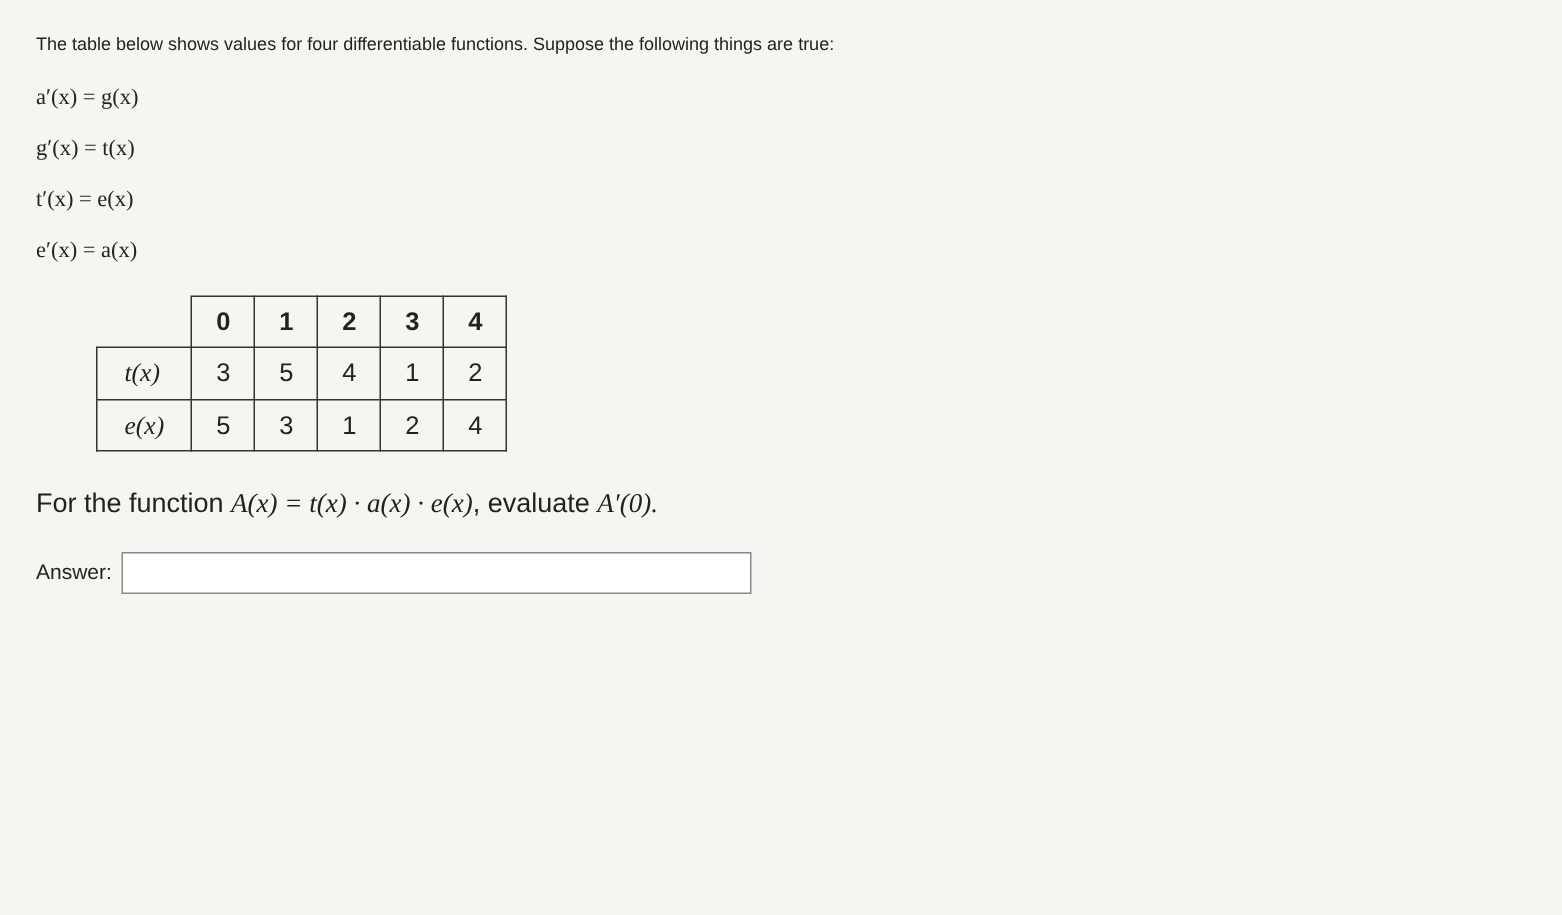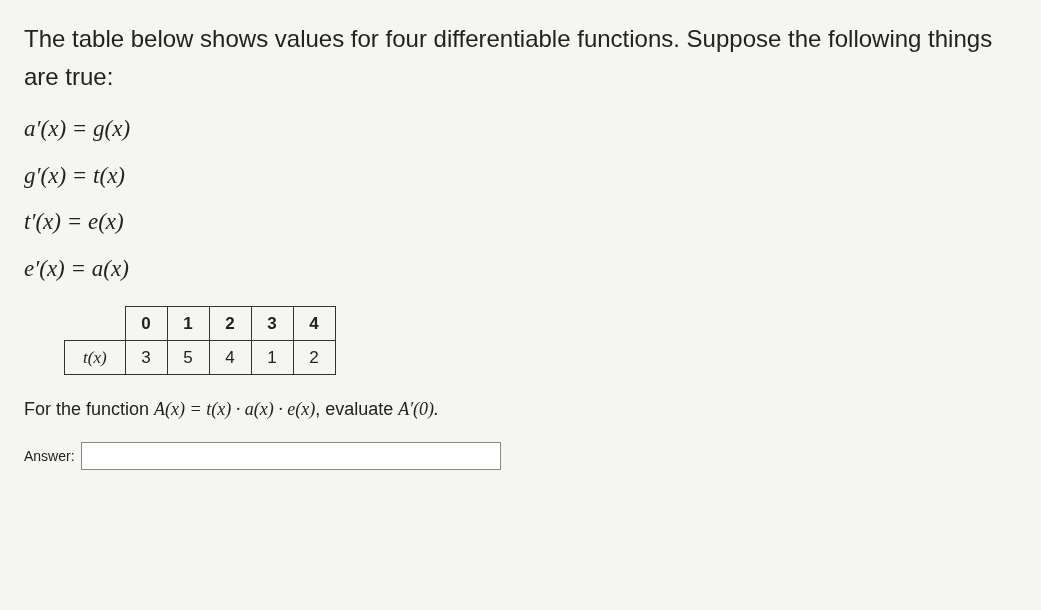--- a/index.html
+++ b/index.html
@@ -12,26 +12,25 @@
       background: #f5f5f2;
       padding: 20px 24px;
       width: 1041px;
       height: 610px;
       color: #222;
       font-size: 18px;
       line-height: 1.6;
     }
     .intro {
       font-family: Arial, Helvetica, sans-serif;
-      font-size: 24px;
+      font-size: 12px;
       margin-bottom: 14px;
     }
     .equation {
-      font-style: italic;
-      font-size: 23px;
+      font-size: 15px;
       margin: 10px 0;
     }
     .table-container {
       margin: 18px 0 18px 40px;
     }
     table {
       border-collapse: collapse;
     }
     th, td {
       border: 1px solid #333;
@@ -106,20 +105,28 @@
       <th class="top-header">4</th>
     </tr>
     <tr>
       <th class="row-label">t(x)</th>
       <td>3</td>
       <td>5</td>
       <td>4</td>
       <td>1</td>
       <td>2</td>
     </tr>
+    <tr>
+      <th class="row-label">e(x)</th>
+      <td>5</td>
+      <td>3</td>
+      <td>1</td>
+      <td>2</td>
+      <td>4</td>
+    </tr>
   </tbody>
     </table>
 </div>
 
 <div class="question">
   <span>For the function </span>
   <span class="math">A(x) = t(x) · a(x) · e(x)</span><span>, evaluate </span><span class="math">A′(0).</span>
 </div>
 
 <div class="answer-row">

